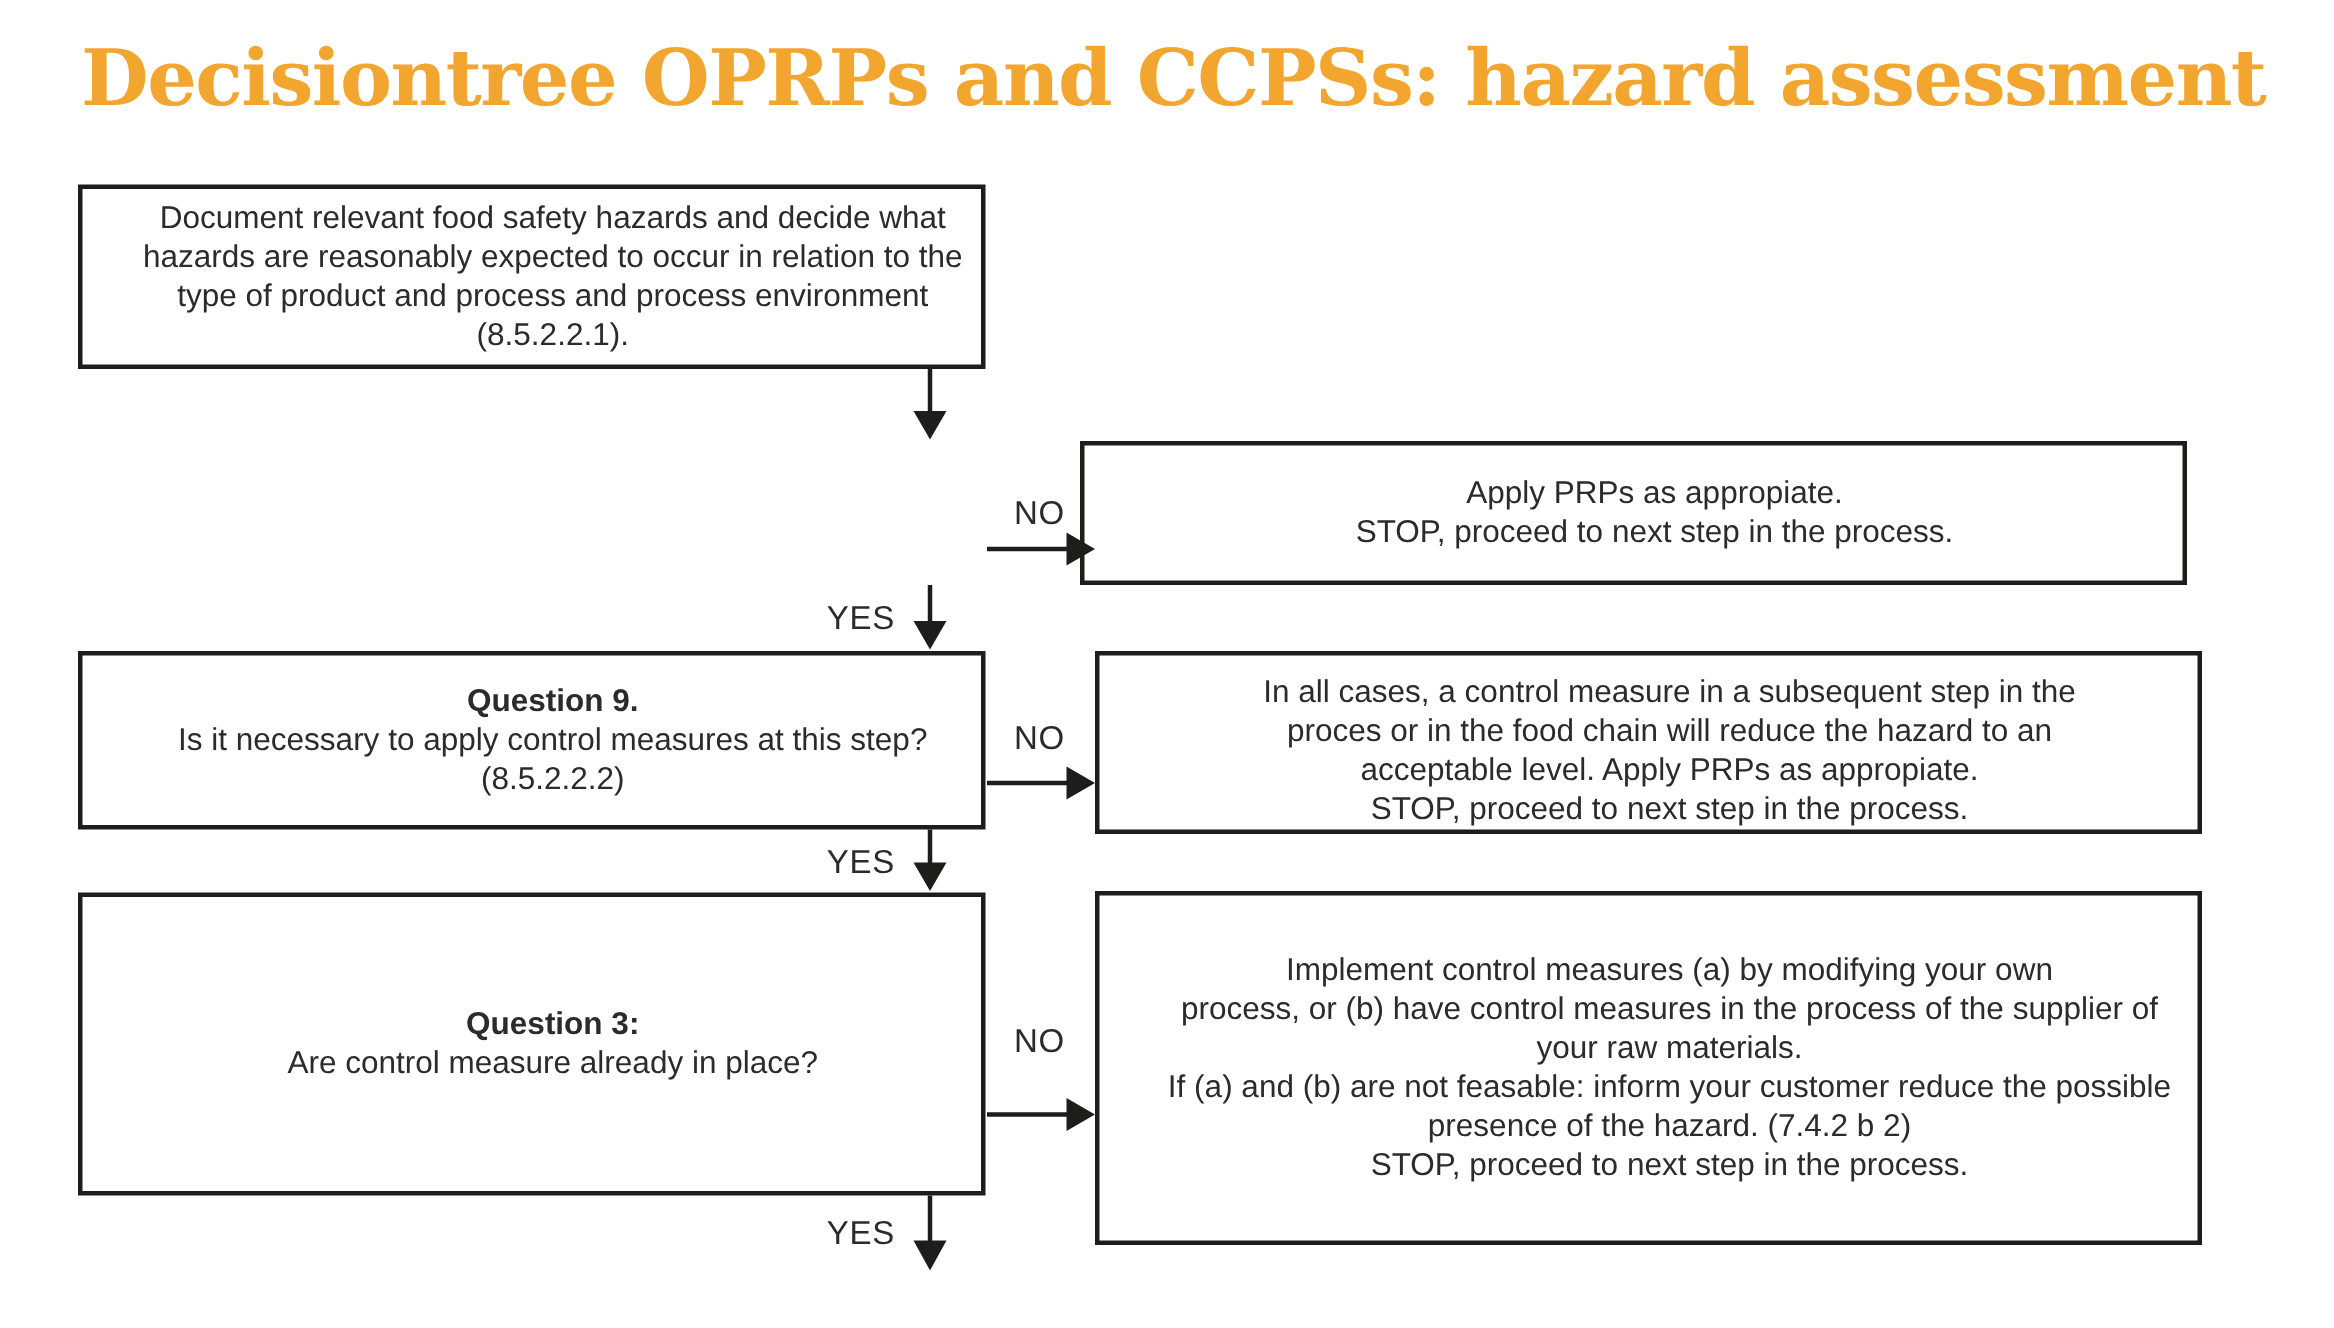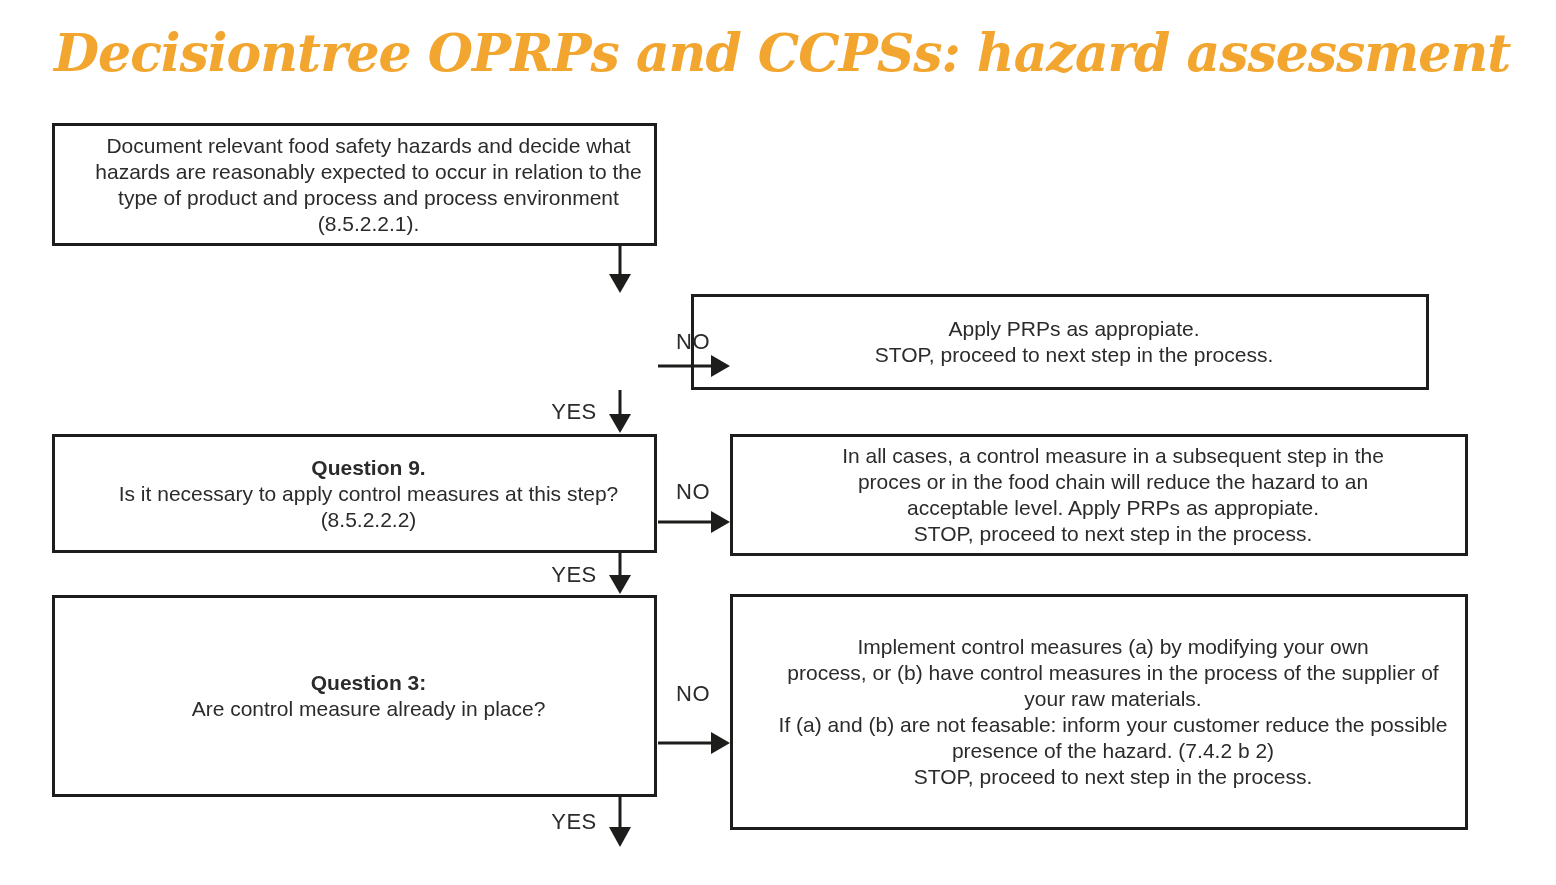--- a/index.html
+++ b/index.html
@@ -20,21 +20,20 @@
     position: absolute;
     left: 54px;
     top: 22px;
     margin: 0;
     font-family: "DejaVu Serif", serif;
     font-weight: 700;
     font-size: 52px;
     letter-spacing: -1px;
     color: #F2A62F;
     white-space: nowrap;
-    font-style: italic;
   }
   .box {
     position: absolute;
     box-sizing: border-box;
     border: 3px solid #1d1d1b;
     background: #ffffff;
     display: flex;
     flex-direction: column;
     justify-content: center;
     align-items: center;
@@ -44,23 +43,23 @@
     padding-left: 28px;
   }
   .box .line {
     white-space: nowrap;
   }
   .box .heading {
     font-weight: 700;
   }
   .box-start { left: 52px;  top: 123px; width: 605px; height: 123px; }
   .box-q1    { left: 52px;  top: 294px; width: 605px; height: 96px;  }
-  .box-q1no  { left: 691px; top: 294px; width: 738px; height: 96px; align-items: center;  }
+  .box-q1no  { left: 720px; top: 294px; width: 738px; height: 96px; align-items: center;  }
   .box-q2    { left: 52px;  top: 434px; width: 605px; height: 119px; }
-  .box-q2no  { left: 730px; top: 434px; width: 738px; height: 122px; }
+  .box-q2no  { left: 730px; top: 434px; width: 738px; height: 122px; justify-content: flex-end; }
   .box-q3    { left: 52px;  top: 595px; width: 605px; height: 202px; }
   .box-q3no  { left: 730px; top: 594px; width: 738px; height: 236px; }
 
   .edge-label {
     position: absolute;
     font-size: 22px;
     letter-spacing: 0.5px;
     color: #2b2b2b;
     width: 56px;
     text-align: center;

